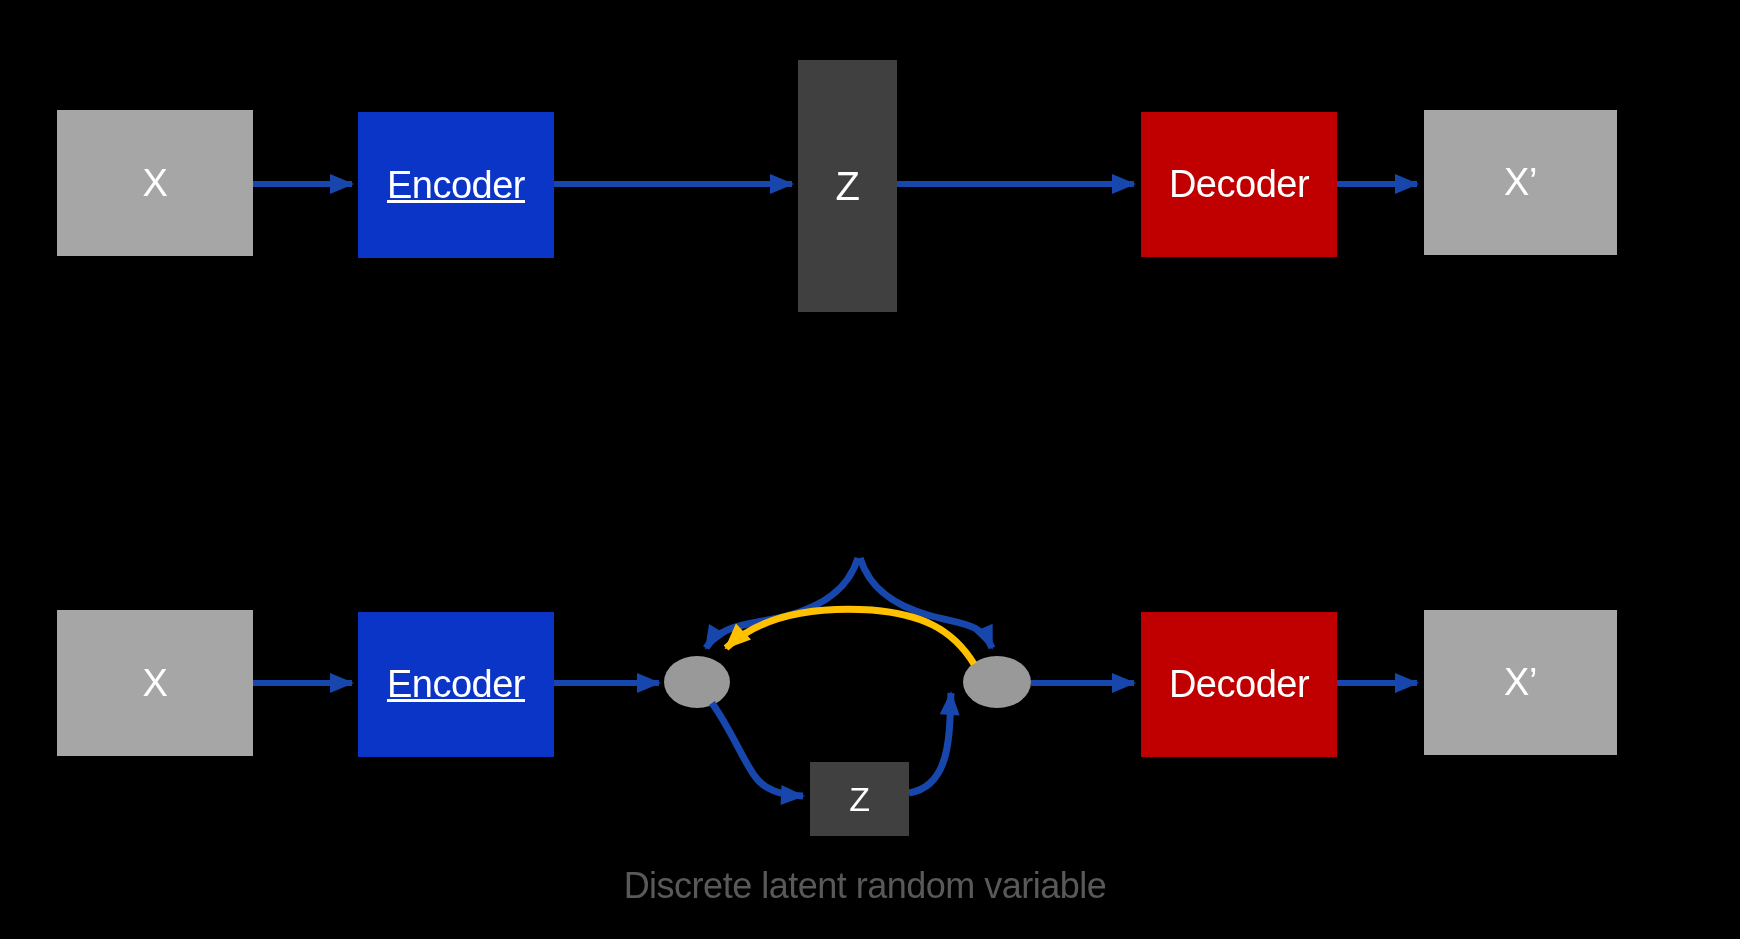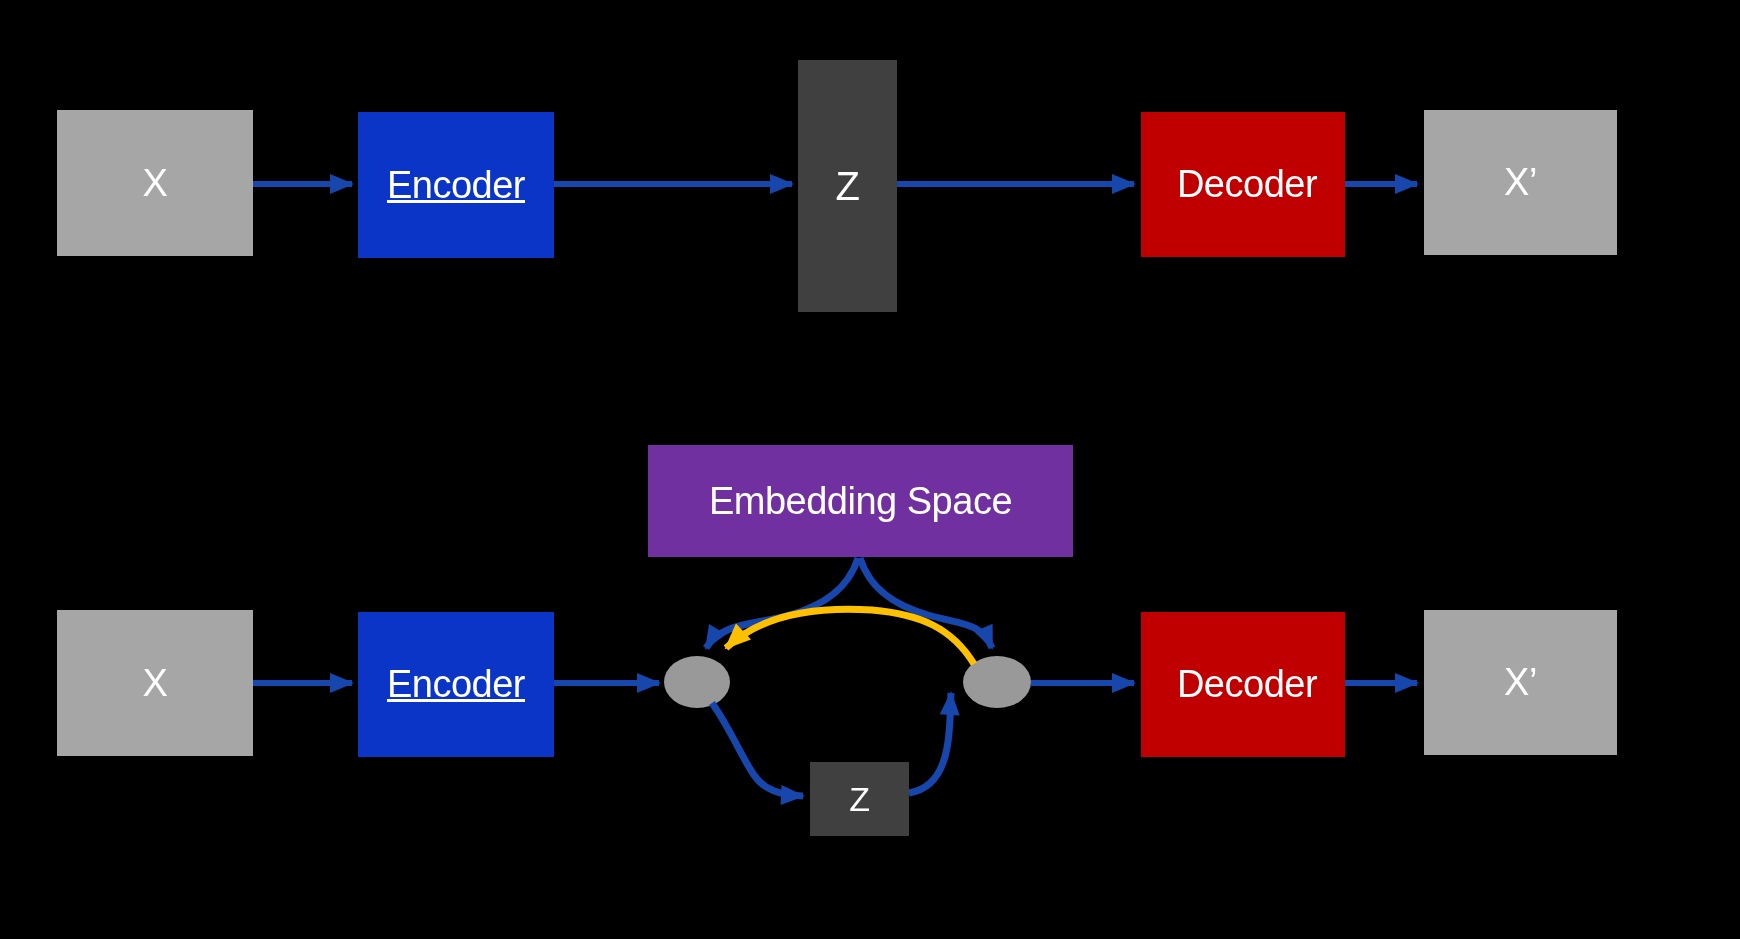--- a/index.html
+++ b/index.html
@@ -8,21 +8,21 @@
     background:var(--c-background,#000000);
     font-family:"Liberation Sans",sans-serif;
   }
   .arrow-layer{position:absolute;left:0;top:0;width:1740px;height:939px;}
   .node{
     position:absolute;display:flex;align-items:center;justify-content:center;
     color:var(--c-label_white,#FFFFFF);font-size:38px;letter-spacing:-0.5px;
   }
   .gray-box{background:var(--c-box_gray,#A6A6A6);}
   .blue-box{background:var(--c-encoder_blue,#0A35C7);text-decoration:underline;}
-  .red-box{background:var(--c-decoder_red,#C00000);padding-left:8px;}
+  .red-box{background:var(--c-decoder_red,#C00000);}
   .dark-box{background:var(--c-latent_dark,#404040);}
   .purple-box{background:var(--c-embedding_purple,#7030A0);}
   .top-x{left:57px;top:110px;width:196px;height:146px;}
   .top-encoder{left:358px;top:112px;width:196px;height:146px;}
   .top-z{left:798px;top:60px;width:99px;height:252px;font-size:40px;}
   .top-decoder{left:1141px;top:112px;width:196px;height:145px;}
   .top-xp{left:1424px;top:110px;width:193px;height:145px;}
   .embedding{left:648px;top:445px;width:425px;height:112px;font-size:38px;}
   .bottom-x{left:57px;top:610px;width:196px;height:146px;}
   .bottom-encoder{left:358px;top:612px;width:196px;height:145px;}
@@ -87,32 +87,30 @@
   <div class="node dark-box top-z">
     <span>Z</span>
   </div>
   <div class="node red-box top-decoder">
     <span>Decoder</span>
   </div>
   <div class="node gray-box top-xp">
     <span>X’</span>
   </div>
 
-  <div class="node purple-box embedding">
-    <span>Embedding Space</span>
-  </div>
   <div class="node gray-box bottom-x">
     <span>X</span>
   </div>
   <div class="node blue-box bottom-encoder">
     <span>Encoder</span>
   </div>
   <div class="node dark-box bottom-z">
     <span>Z</span>
   </div>
   <div class="node red-box bottom-decoder">
     <span>Decoder</span>
   </div>
   <div class="node gray-box bottom-xp">
     <span>X’</span>
   </div>
 
+  <div class="caption">Discrete latent random variable</div>
 </div>
 
 </body></html>

